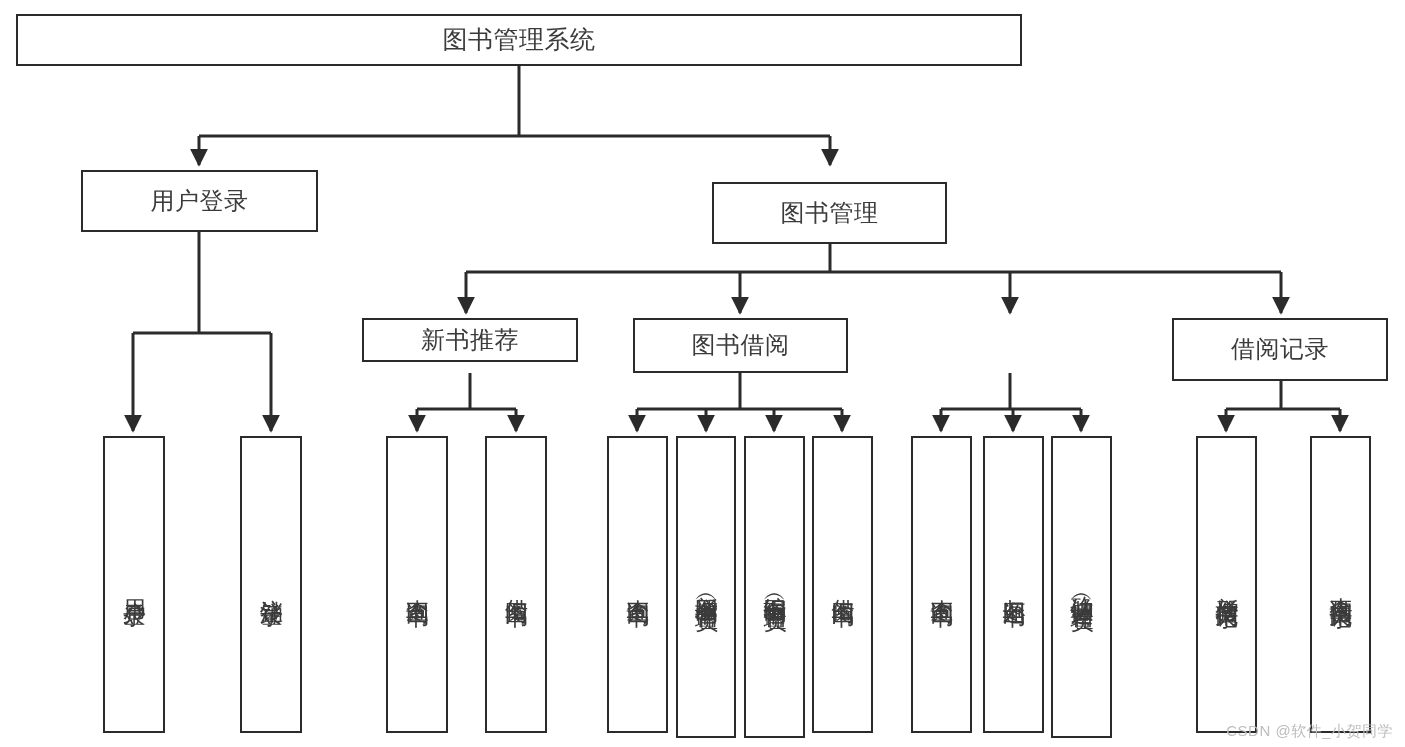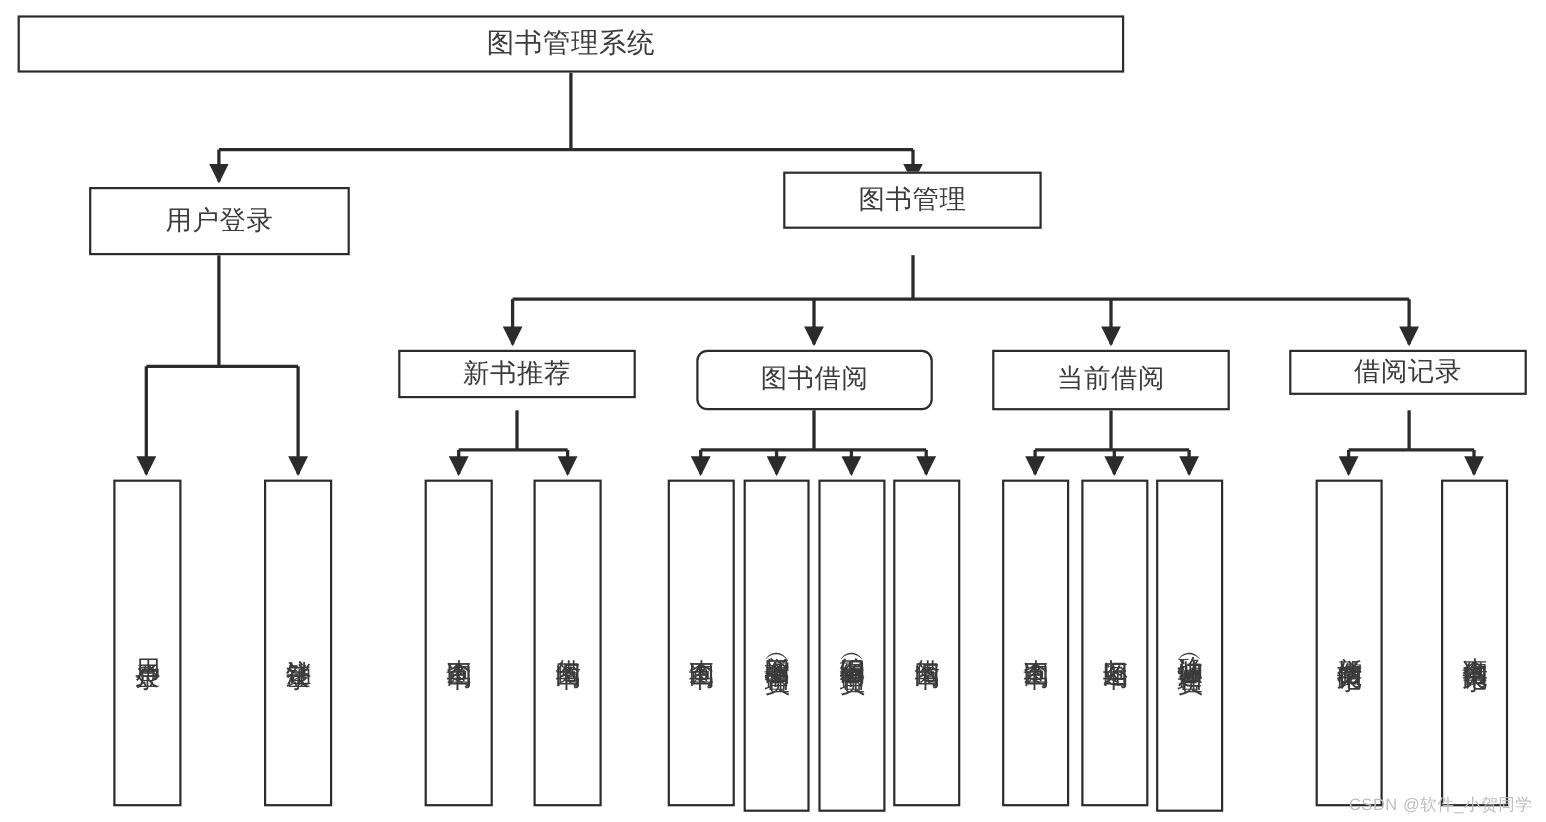--- a/index.html
+++ b/index.html
@@ -118,34 +118,31 @@
     </g>
   </svg>
 
   <div class="node level0" style="left: 16px; top: 14px; width: 1006px; height: 52px;">
     <span class="label">图书管理系统</span>
   </div>
 
   <div class="node level1" style="left: 81px; top: 170px; width: 237px; height: 62px;">
     <span class="label">用户登录</span>
   </div>
-  <div class="node level1" style="left: 712px; top: 156px; width: 235px; height: 52px;">
+  <div class="node level1" style="left: 712px; top: 182px; width: 235px; height: 62px;">
     <span class="label">图书管理</span>
   </div>
 
   <div class="node level2" style="left: 362px; top: 318px; width: 216px; height: 44px;">
     <span class="label">新书推荐</span>
   </div>
-  <div class="node level2" style="left: 633px; top: 318px; width: 215px; height: 55px; border-radius: 10px;">
+  <div class="node level2" style="left: 633px; top: 318px; width: 215px; height: 55px;">
     <span class="label">图书借阅</span>
   </div>
-  <div class="node level2" style="left: 902px; top: 318px; width: 216px; height: 55px;">
-    <span class="label">当前借阅</span>
-  </div>
-  <div class="node level2" style="left: 1172px; top: 318px; width: 216px; height: 41px;">
+  <div class="node level2" style="left: 1172px; top: 318px; width: 216px; height: 63px;">
     <span class="label">借阅记录</span>
   </div>
 
   <div class="node vertical" style="left: 103px; top: 436px; width: 62px; height: 297px;">
     <span class="label">用户登录</span>
   </div>
   <div class="node vertical" style="left: 240px; top: 436px; width: 62px; height: 297px;">
     <span class="label">注销登录</span>
   </div>
 

